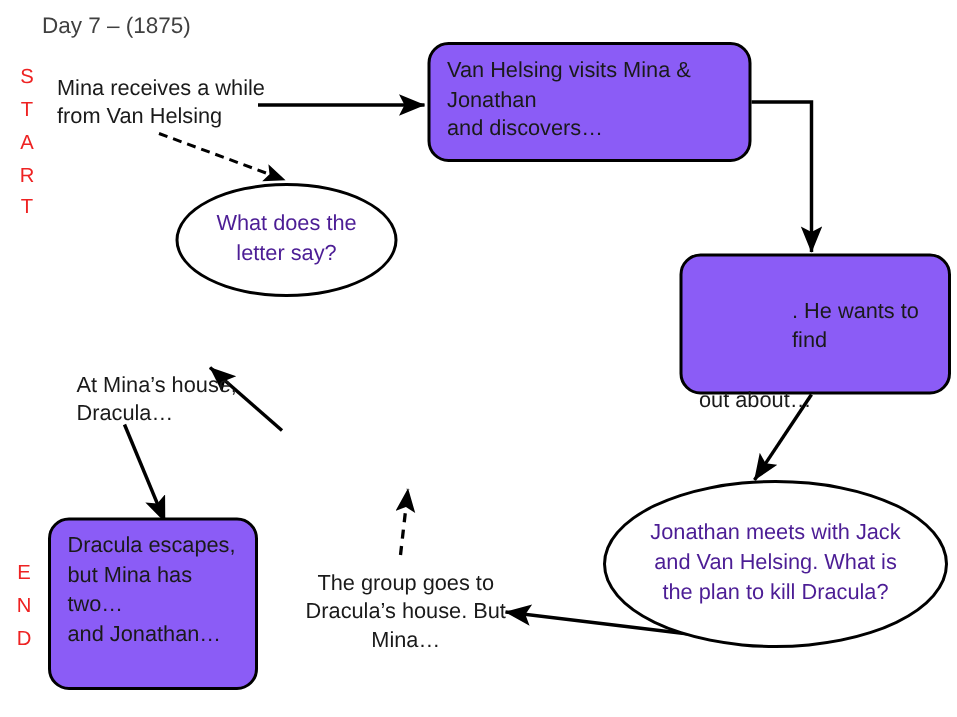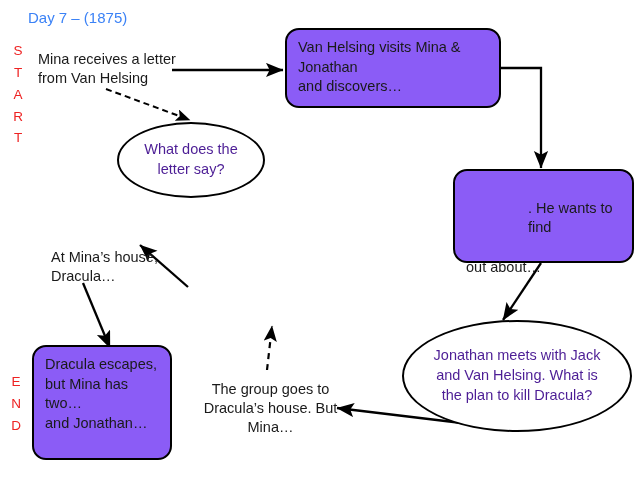--- a/index.html
+++ b/index.html
@@ -29,21 +29,21 @@
     position: absolute;
     box-sizing: border-box;
   }
   .plain-text {
     color: #1a1a1a;
     font-size: 14.5px;
     line-height: 1.32;
     white-space: pre-line;
   }
   .title {
-    color: #3b82f6;
+    color: #404040;
     font-size: 15px;
     line-height: 1.3;
   }
   .vert-letters {
     color: #ee2222;
     font-size: 13.5px;
     line-height: 1.62;
     text-align: center;
   }
   .vert-letters span { display: block; }
@@ -114,21 +114,21 @@
     <span>R</span>
     <span>T</span>
   </div>
 
   <div class="node vert-letters" style="left:6px; top:371px; width:20px;">
     <span>E</span>
     <span>N</span>
     <span>D</span>
   </div>
 
-  <div class="node plain-text" style="left:38px; top:50px; width:150px;">Mina receives a letter
+  <div class="node plain-text" style="left:38px; top:50px; width:150px;">Mina receives a while
 from Van Helsing</div>
 
   <div class="node rbox" style="left:285px; top:28px; width:216px; height:80px;">Van Helsing visits Mina &amp; Jonathan
 and discovers…</div>
 
   <div class="node ellipse" style="left:117px; top:122px; width:148px; height:76px;">What does the
 letter say?</div>
 
   <div class="node rbox" style="left:453px; top:169px; width:181px; height:94px;">
     <span class="indent-2">. He wants to find</span>

